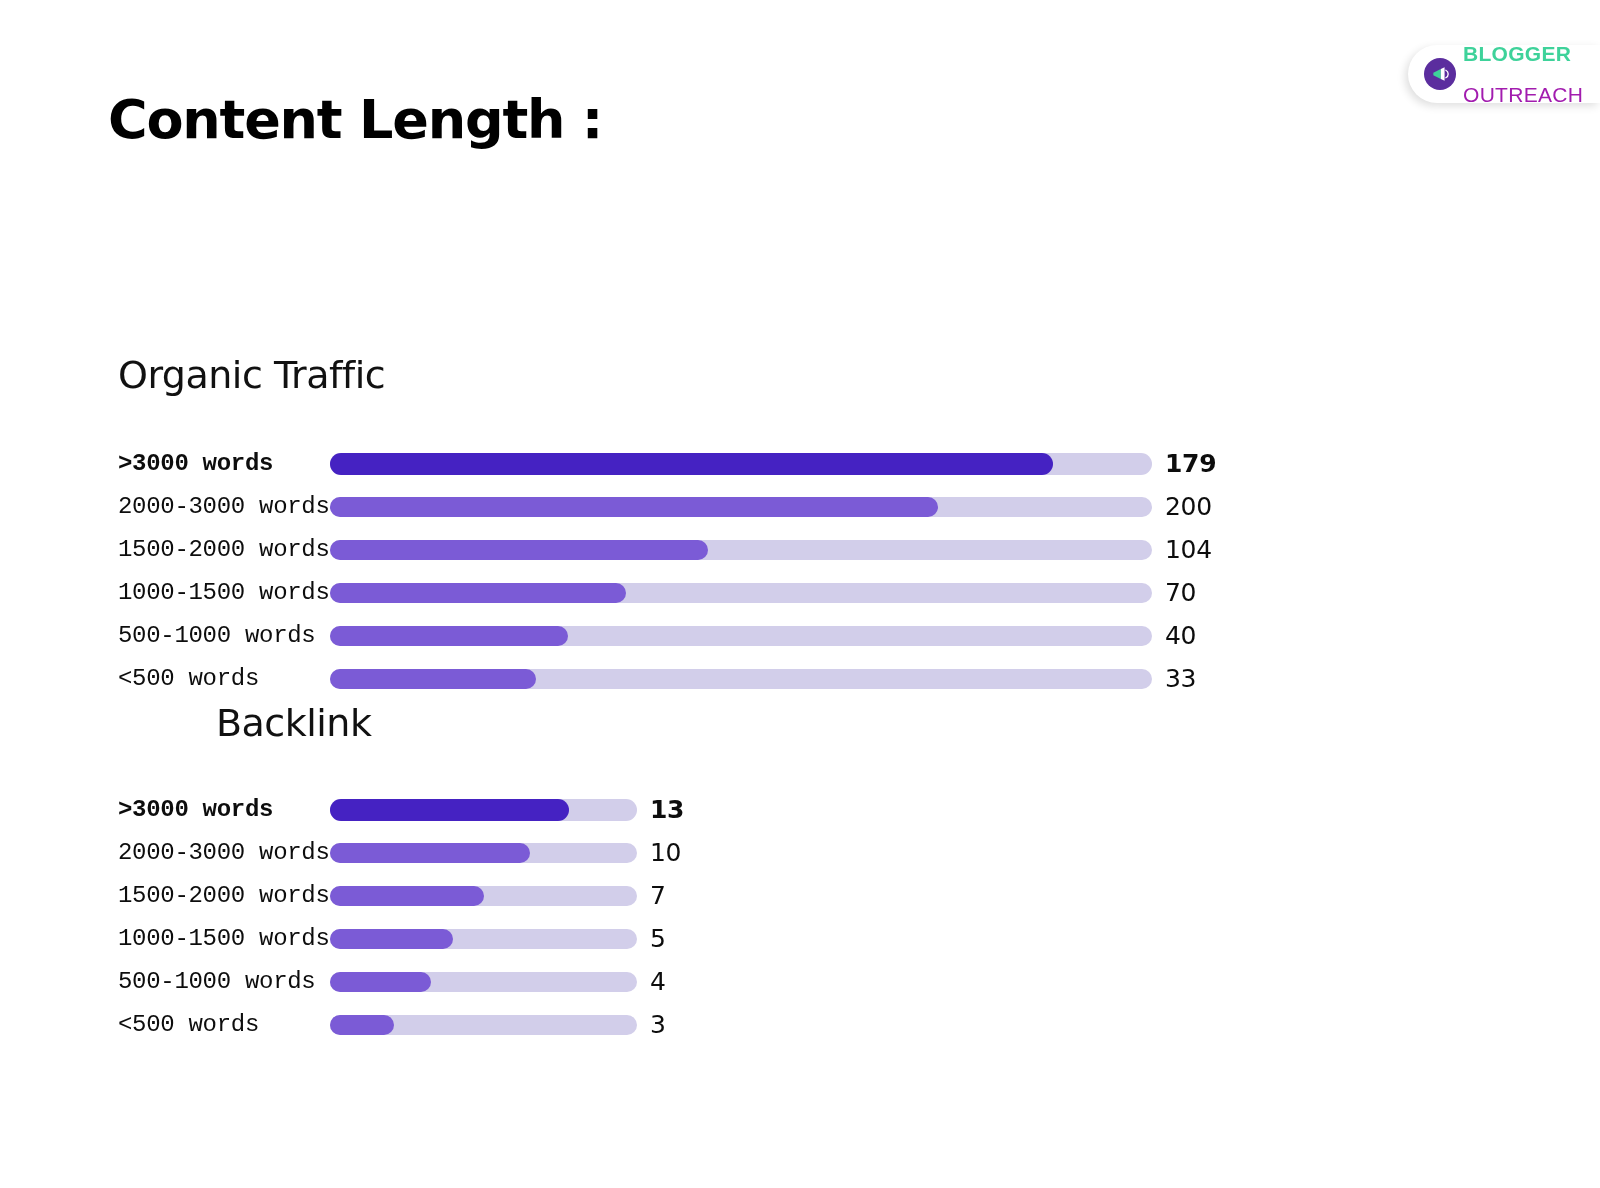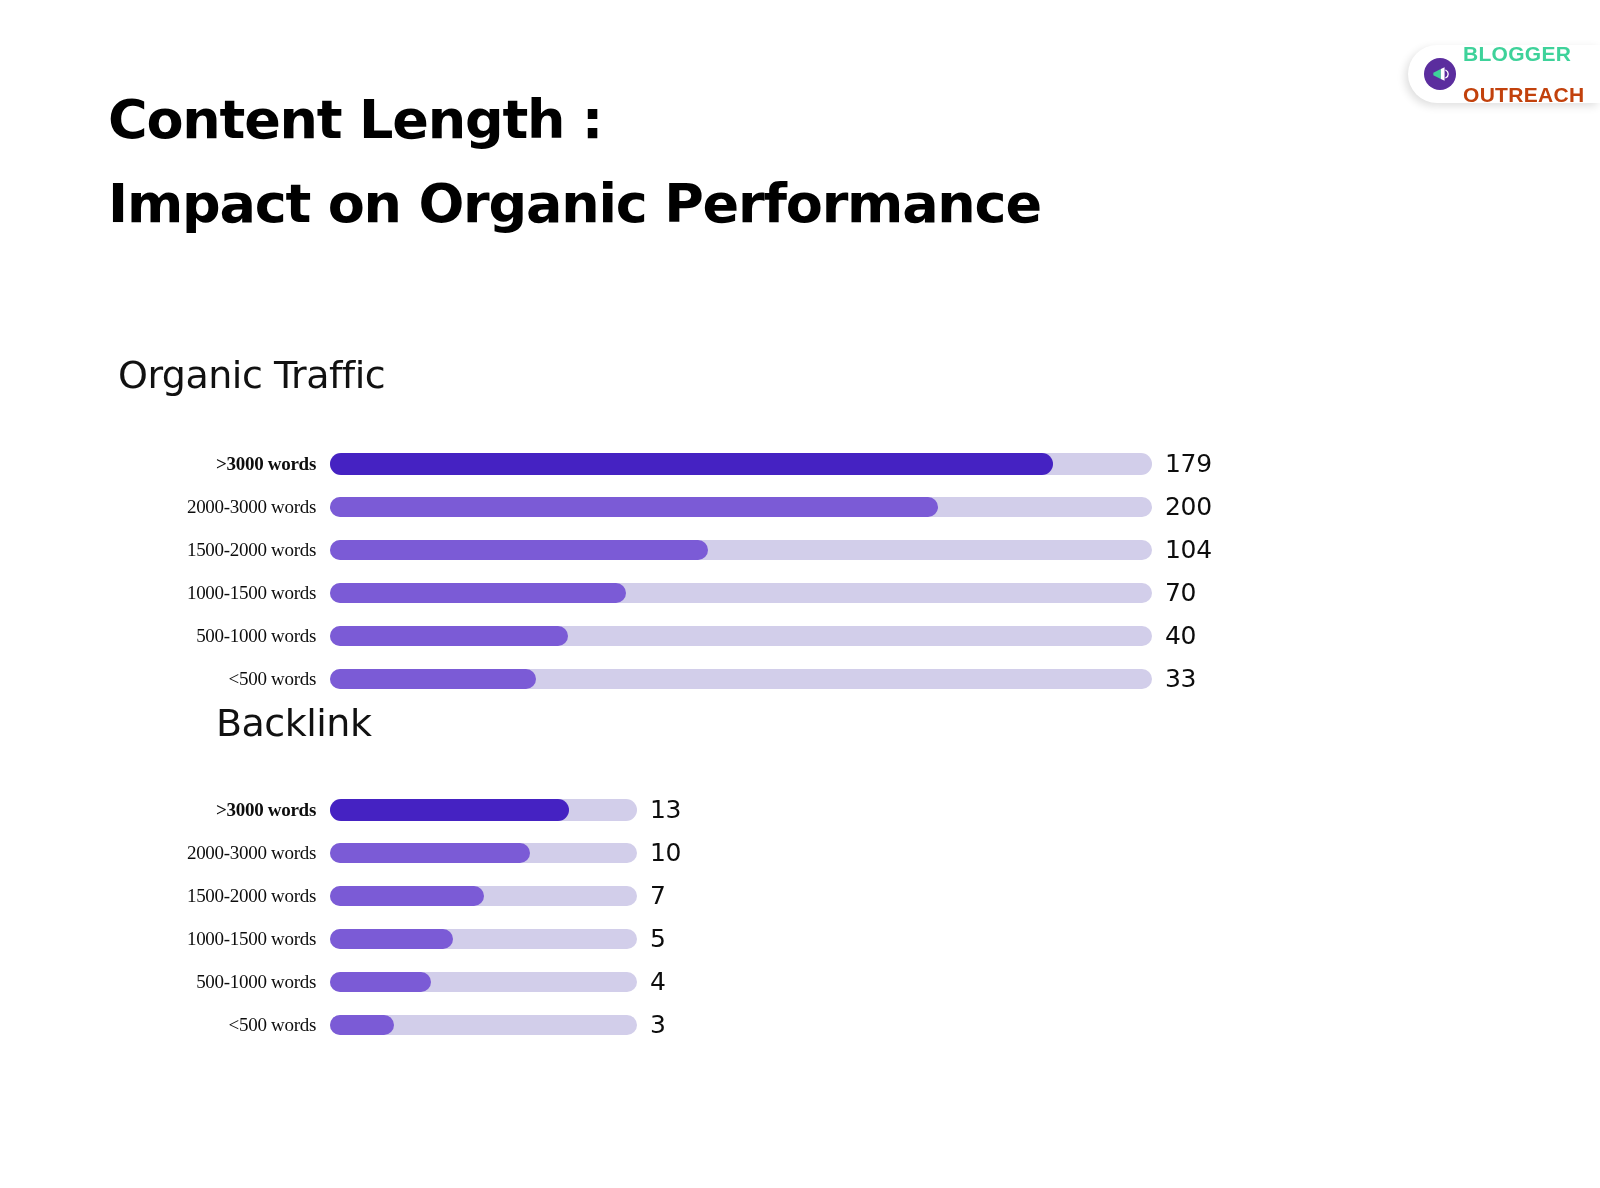--- a/index.html
+++ b/index.html
@@ -46,23 +46,23 @@
   }
   .logo-words { display: flex; flex-direction: column; line-height: 1.0; }
   .logo-line1 {
     font-size: 21px;
     font-weight: bold;
     letter-spacing: 0.3px;
     color: #3ED29A;
   }
   .logo-line2 {
     font-size: 21px;
-    font-weight: bold;
+    font-weight: normal;
     letter-spacing: 0.3px;
-    color: #c2410c;
+    color: #a21caf;
     margin-top: 20px;
   }
 
   
   .title-block {
     position: absolute;
     left: 108px;
     top: 78px;
     width: 1250px;
   }
@@ -91,24 +91,24 @@
 
   .rows { position: relative; }
 
   .bar-row {
     display: flex;
     align-items: center;
     height: 43px;
   }
 
   .bar-label {
-    font-family: Liberation Serif, serif;
-    font-size: 19px;
+    font-family: Liberation Mono, monospace;
+    font-size: 24px;
     color: #0d0d0d;
-    text-align: right;
+    text-align: left;
     white-space: nowrap;
     letter-spacing: -0.3px;
     padding-right: 14px;
   }
   .bar-row.is-top .bar-label { font-weight: bold; }
 
   .bar-track {
     position: relative;
     height: 20px;
     border-radius: 10px;
@@ -126,21 +126,21 @@
   .bar-row.is-top .bar-fill { background: #4522C2; }
 
   .bar-value {
     font-family: "DejaVu Sans", sans-serif;
     font-size: 25px;
     color: #0d0d0d;
     padding-left: 13px;
     white-space: nowrap;
     letter-spacing: -0.3px;
   }
-  .bar-row.is-top .bar-value { font-weight: normal; }
+  .bar-row.is-top .bar-value { font-weight: bold; }
 
   
   #section-traffic .rows { margin-top: 45px; }
   #section-traffic .bar-label { width: 212px; }
   #section-traffic .bar-track { width: 822px; }
 
   
   #section-backlink .rows { margin-top: 43px; margin-left: -98px; }
   #section-backlink .bar-label { width: 212px; }
   #section-backlink .bar-track { width: 307px; }
@@ -159,21 +159,20 @@
       </svg>
     </span>
     <span class="logo-words">
       <span class="logo-line1">BLOGGER</span>
       <span class="logo-line2">OUTREACH</span>
     </span>
   </div>
 
   <div class="title-block">
     <div class="title-line">Content Length :</div>
-    <div class="title-line">Impact on Organic Performance</div>
   </div>
 
   <div class="section" id="section-traffic">
     <div class="section-heading">Organic Traffic</div>
     <div class="rows">
 
       <div class="bar-row is-top">
         <span class="bar-label">&gt;3000 words</span>
         <span class="bar-track">
           <span class="bar-fill" style="width: 88%;"></span>

